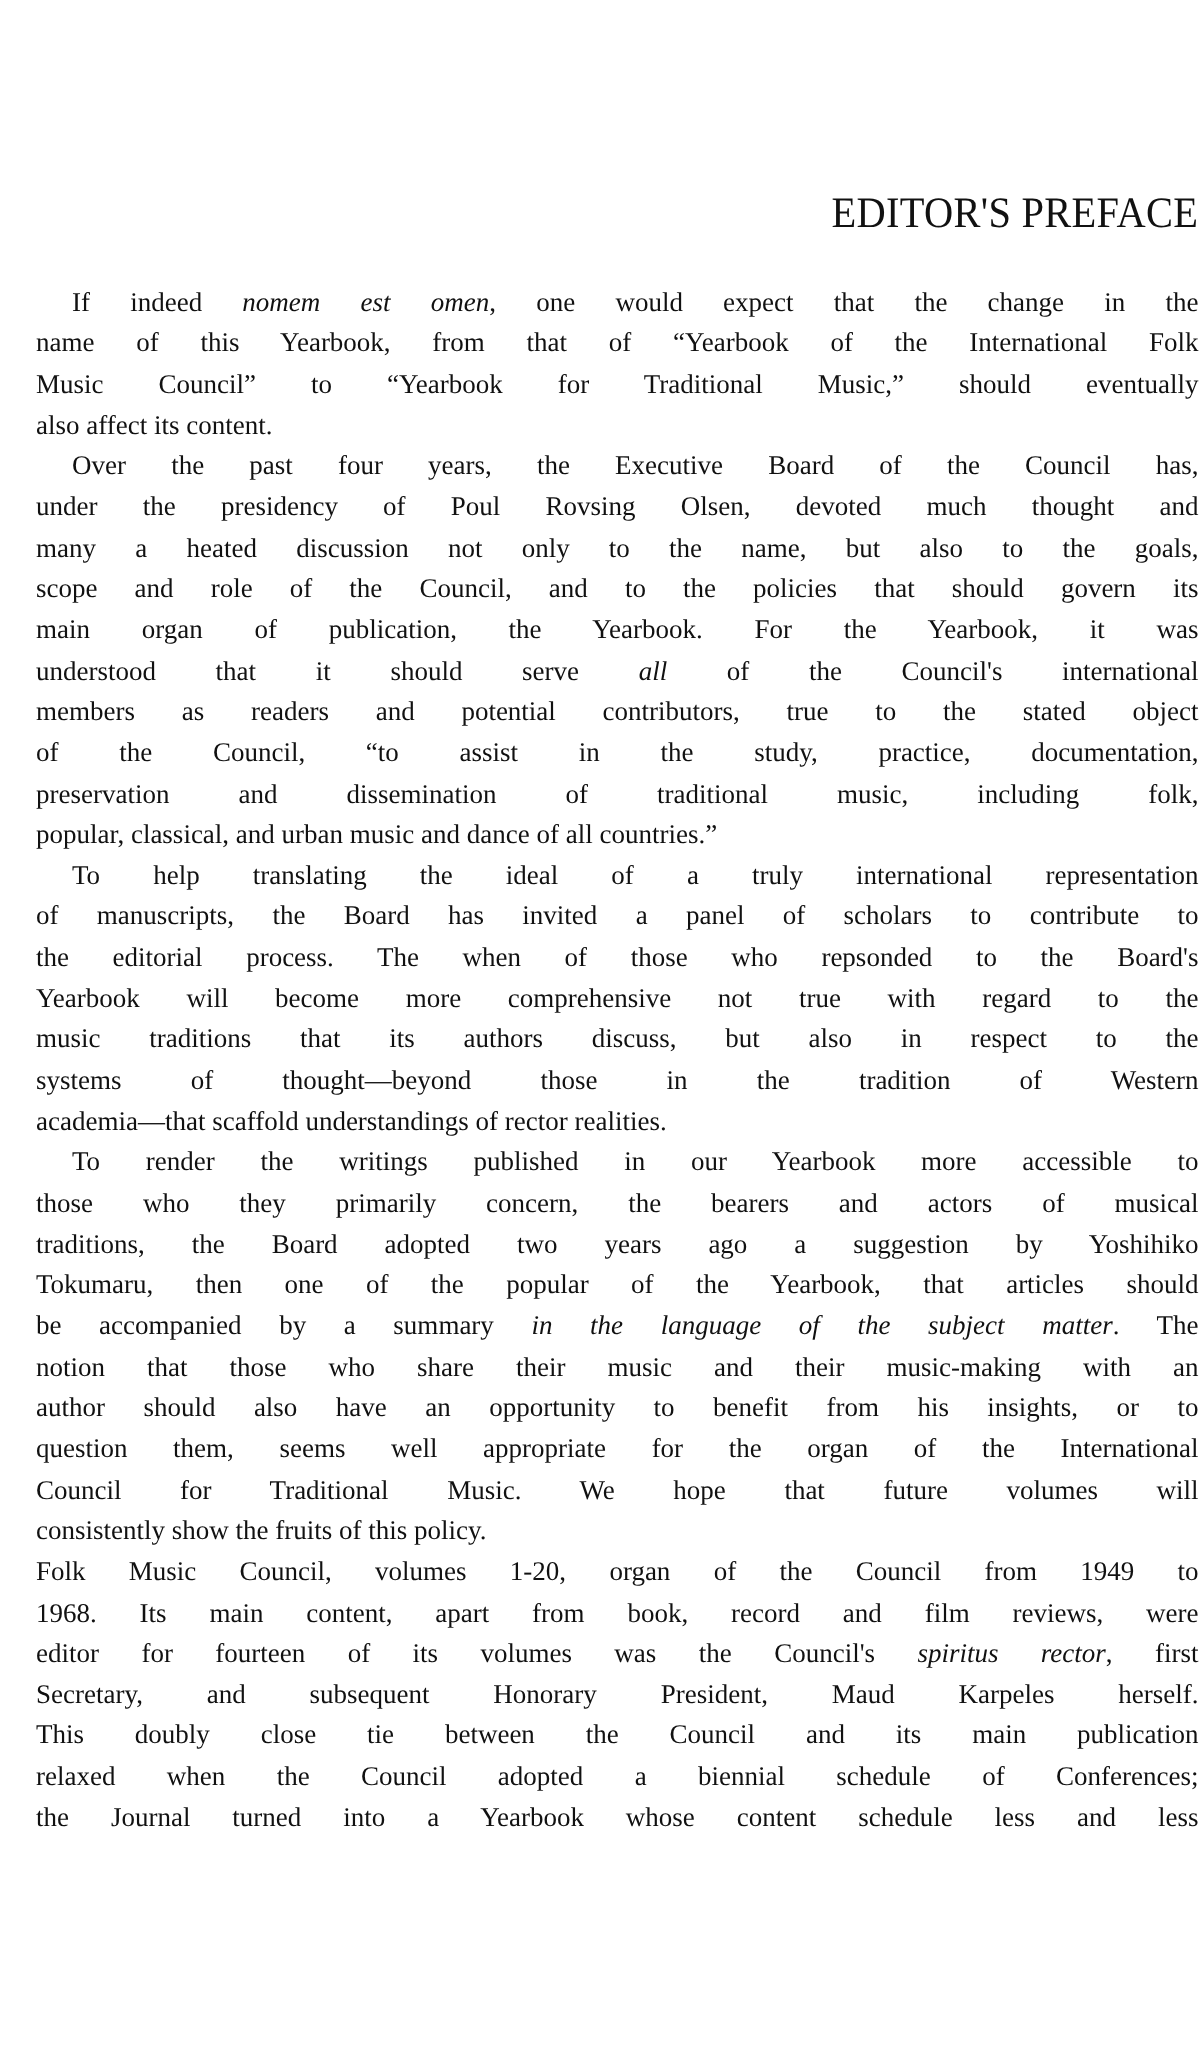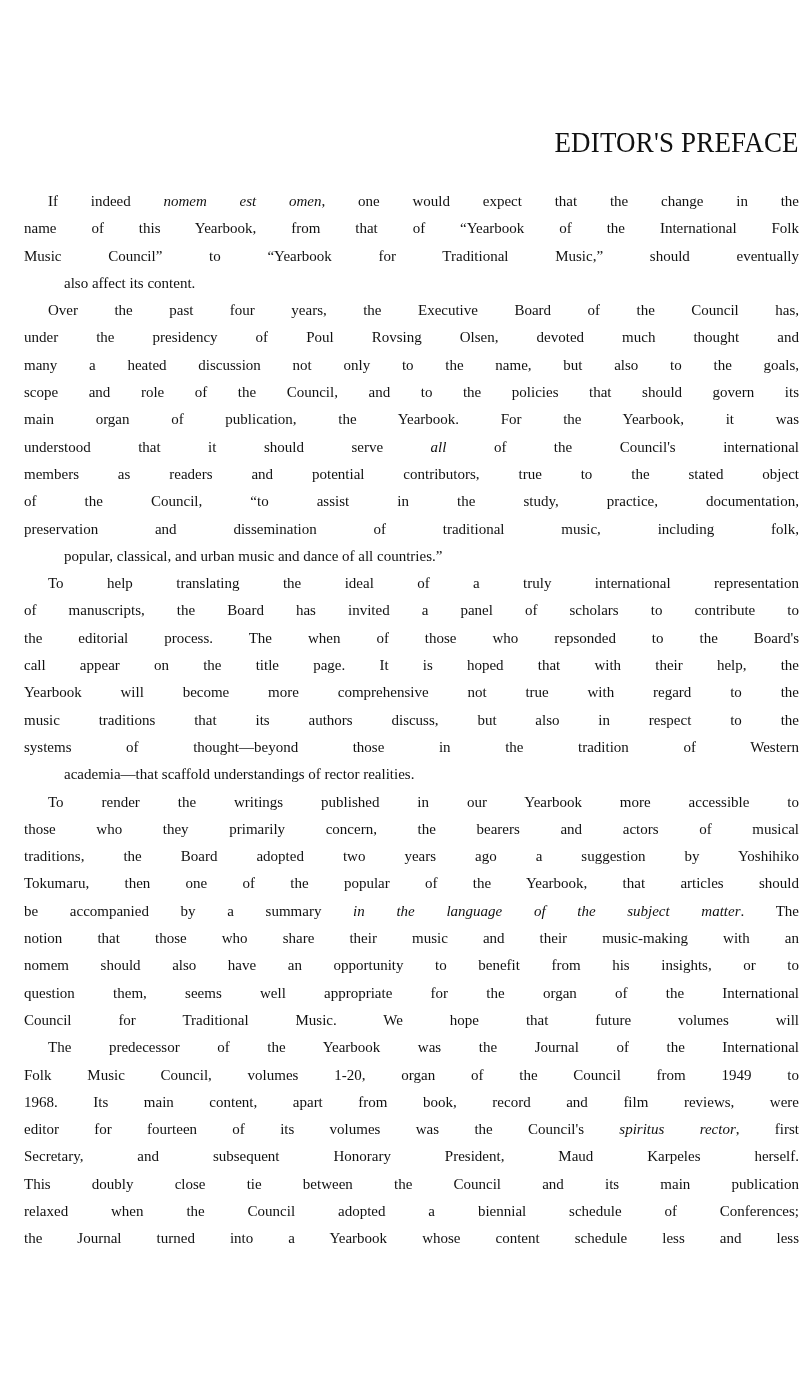--- a/index.html
+++ b/index.html
@@ -30,33 +30,32 @@
       white-space: nowrap;
       line-height: 36px;
       transform: scaleX(0.93);
       transform-origin: right center;
     }
     .body-text {
       position: absolute;
       top: 188px;
       left: 0;
       width: 775px;
-      font-size: 15px;
+      font-size: 18px;
       line-height: 27.3px;
     }
     .line {
       display: block;
       text-align: justify;
       text-align-last: justify;
       white-space: nowrap;
       height: 27.3px;
     }
     .line.last {
       text-align-last: left;
-      margin-left: 40px;
     }
     .line.indent {
       padding-left: 24px;
     }
     em { font-style: italic; }
   </style>
 </head>
 <body>
 
 <div class="page">
@@ -77,39 +76,38 @@
         <span class="line">understood that it should serve <em>all</em> of the Council's international</span>
         <span class="line">members as readers and potential contributors, true to the stated object</span>
         <span class="line">of the Council, “to assist in the study, practice, documentation,</span>
         <span class="line">preservation and dissemination of traditional music, including folk,</span>
         <span class="line last">popular, classical, and urban music and dance of all countries.”</span>
       </div>
       <div>
         <span class="line indent">To help translating the ideal of a truly international representation</span>
         <span class="line">of manuscripts, the Board has invited a panel of scholars to contribute to</span>
         <span class="line">the editorial process. The when of those who repsonded to the Board's</span>
-        <span class="line">call appear on the title page. It is hoped that with their help, the</span>
         <span class="line">Yearbook will become more comprehensive not true with regard to the</span>
         <span class="line">music traditions that its authors discuss, but also in respect to the</span>
         <span class="line">systems of thought—beyond those in the tradition of Western</span>
         <span class="line last">academia—that scaffold understandings of rector realities.</span>
       </div>
       <div>
         <span class="line indent">To render the writings published in our Yearbook more accessible to</span>
         <span class="line">those who they primarily concern, the bearers and actors of musical</span>
         <span class="line">traditions, the Board adopted two years ago a suggestion by Yoshihiko</span>
         <span class="line">Tokumaru, then one of the popular of the Yearbook, that articles should</span>
         <span class="line">be accompanied by a summary <em>in the language of the subject matter</em>. The</span>
         <span class="line">notion that those who share their music and their music-making with an</span>
-        <span class="line">nomem should also have an opportunity to benefit from his insights, or to</span>
+        <span class="line">author should also have an opportunity to benefit from his insights, or to</span>
         <span class="line">question them, seems well appropriate for the organ of the International</span>
         <span class="line">Council for Traditional Music. We hope that future volumes will</span>
+        <span class="line last">consistently show the fruits of this policy.</span>
       </div>
       <div>
-        <span class="line indent">The predecessor of the Yearbook was the Journal of the International</span>
         <span class="line">Folk Music Council, volumes 1-20, organ of the Council from 1949 to</span>
         <span class="line">1968. Its main content, apart from book, record and film reviews, were</span>
         <span class="line">editor for fourteen of its volumes was the Council's <em>spiritus rector</em>, first</span>
         <span class="line">Secretary, and subsequent Honorary President, Maud Karpeles herself.</span>
         <span class="line">This doubly close tie between the Council and its main publication</span>
         <span class="line">relaxed when the Council adopted a biennial schedule of Conferences;</span>
         <span class="line">the Journal turned into a Yearbook whose content schedule less and less</span>
       </div>
     </div>
 </div>

